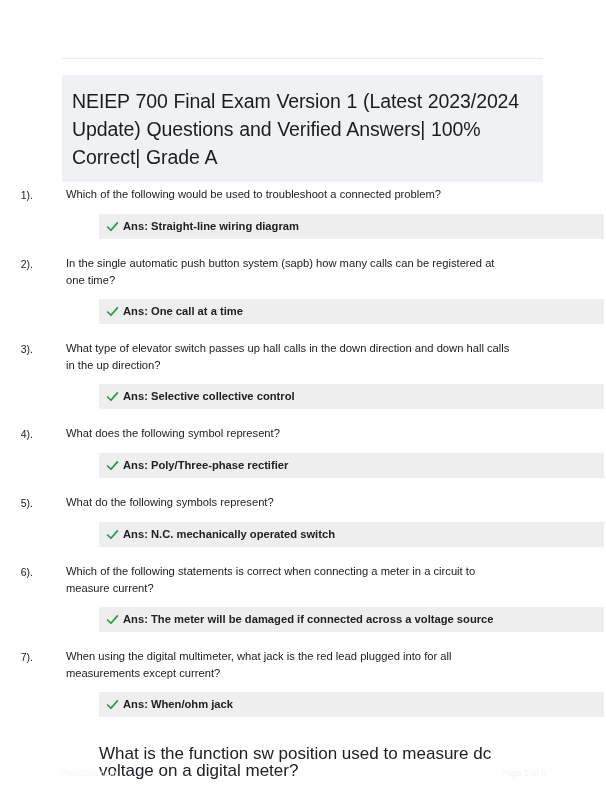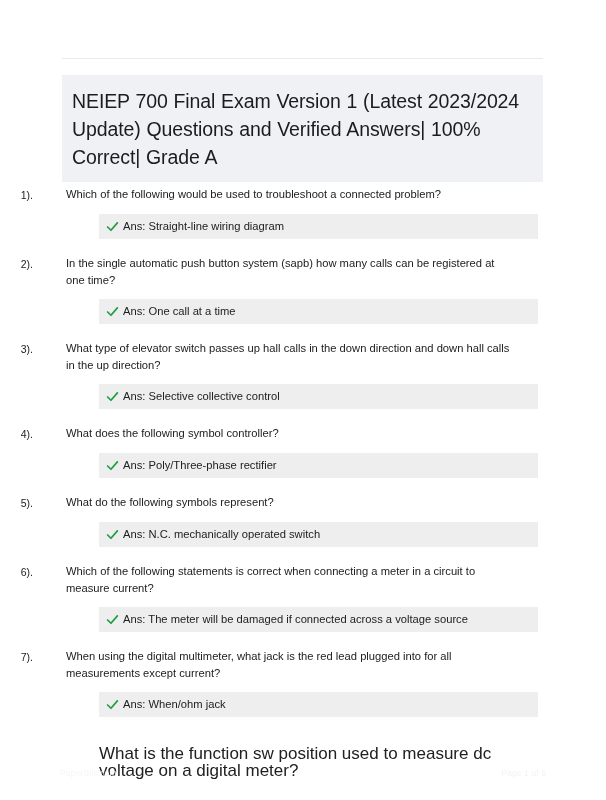--- a/index.html
+++ b/index.html
@@ -83,26 +83,27 @@
     font-size: 11.2px;
     line-height: 16.5px;
     color: #202124;
     max-width: 447px;
     padding-top: 0px;
   }
 
   .ans-wrap {
     margin-top: 11px;
     margin-left: 99px;
-    width: 439px;
+    width: 505px;
     background: #eeeeee;
     box-sizing: border-box;
     padding: 5px 8px 5px 7px;
     display: flex;
     align-items: center;
+    font-weight: bold;
   }
   .check-icon {
     flex: 0 0 auto;
     width: 13px;
     height: 13px;
     margin-right: 4px;
     display: block;
   }
   .ans-text {
     font-size: 11.2px;
@@ -193,21 +194,21 @@
           <svg class="check-icon" viewBox="0 0 16 16">
             <path d="M2 8.6 L6.1 12.6 L14 3.6" fill="none" stroke="#1e9e40" stroke-width="2.1" stroke-linecap="round" stroke-linejoin="round"></path>
           </svg>
           <span class="ans-text">Ans: Selective collective control</span>
         </div>
       </div>
       <div class="qa-item">
         <div class="qa-row">
           <div class="q-num">4).</div>
           <div style="flex: 0 0 33px;"></div>
-          <div class="q-text">What does the following symbol controller?</div>
+          <div class="q-text">What does the following symbol represent?</div>
         </div>
         <div class="ans-wrap">
           <svg class="check-icon" viewBox="0 0 16 16">
             <path d="M2 8.6 L6.1 12.6 L14 3.6" fill="none" stroke="#1e9e40" stroke-width="2.1" stroke-linecap="round" stroke-linejoin="round"></path>
           </svg>
           <span class="ans-text">Ans: Poly/Three-phase rectifier</span>
         </div>
       </div>
       <div class="qa-item">
         <div class="qa-row">

